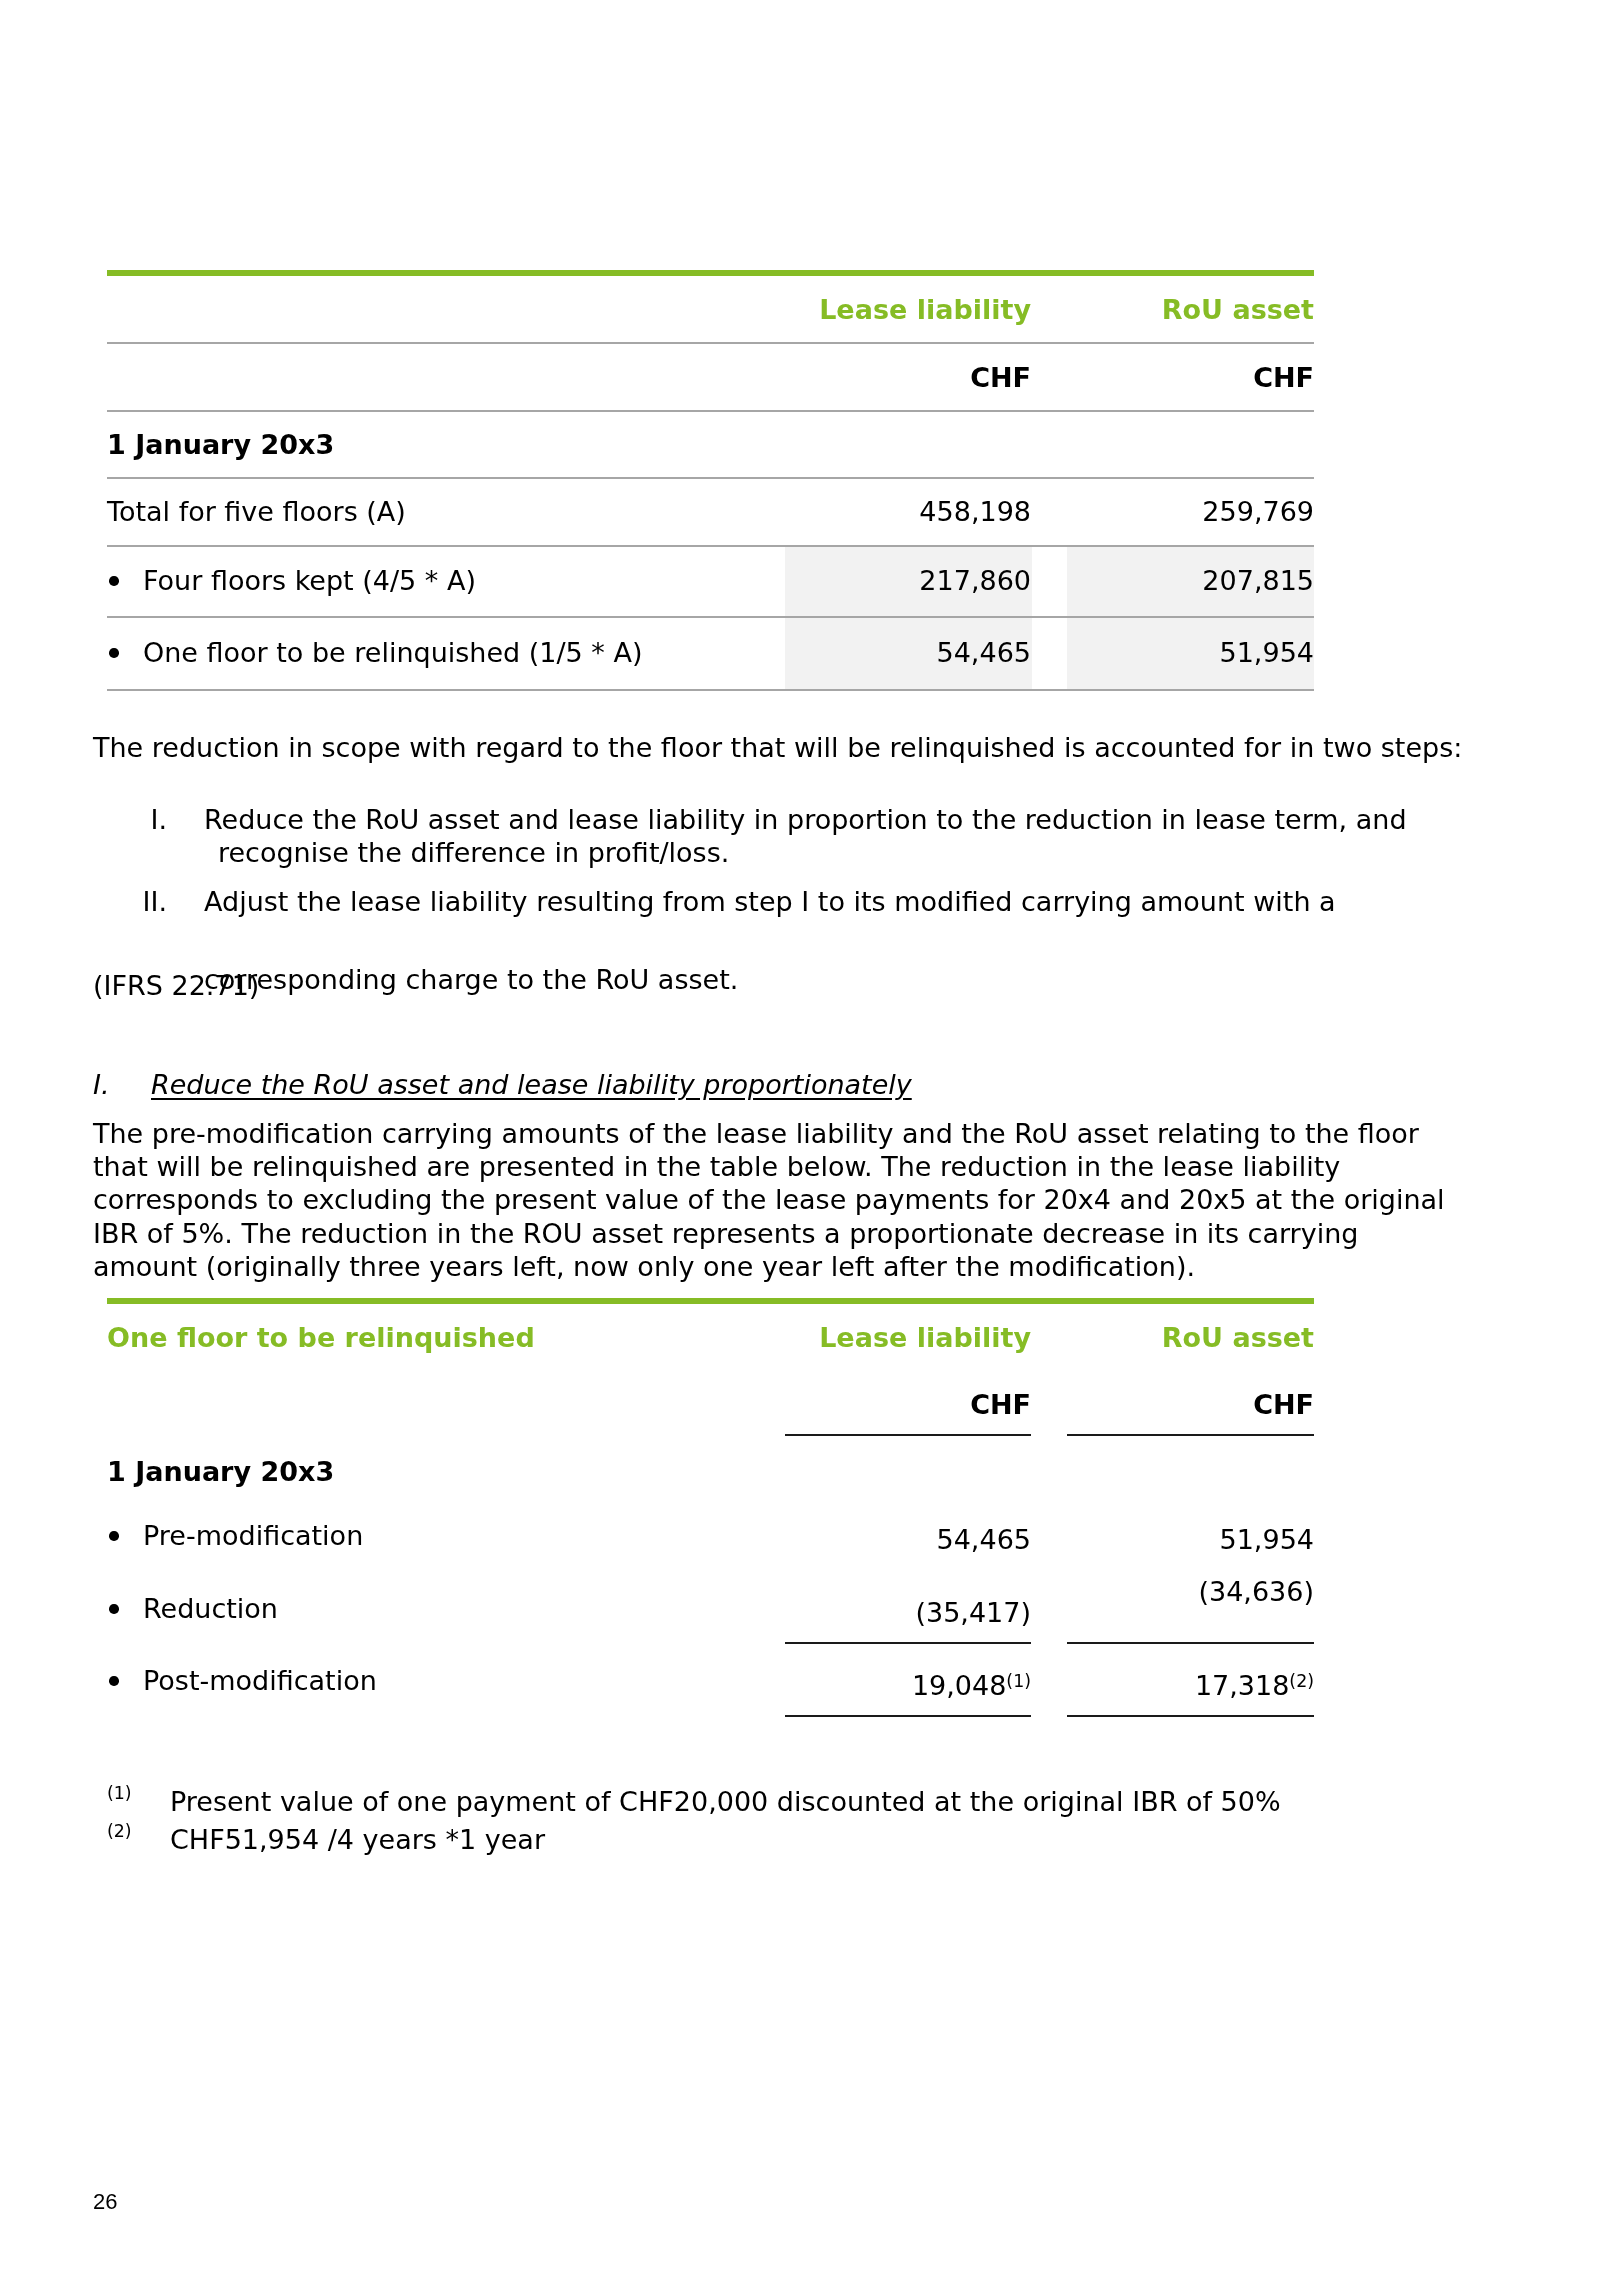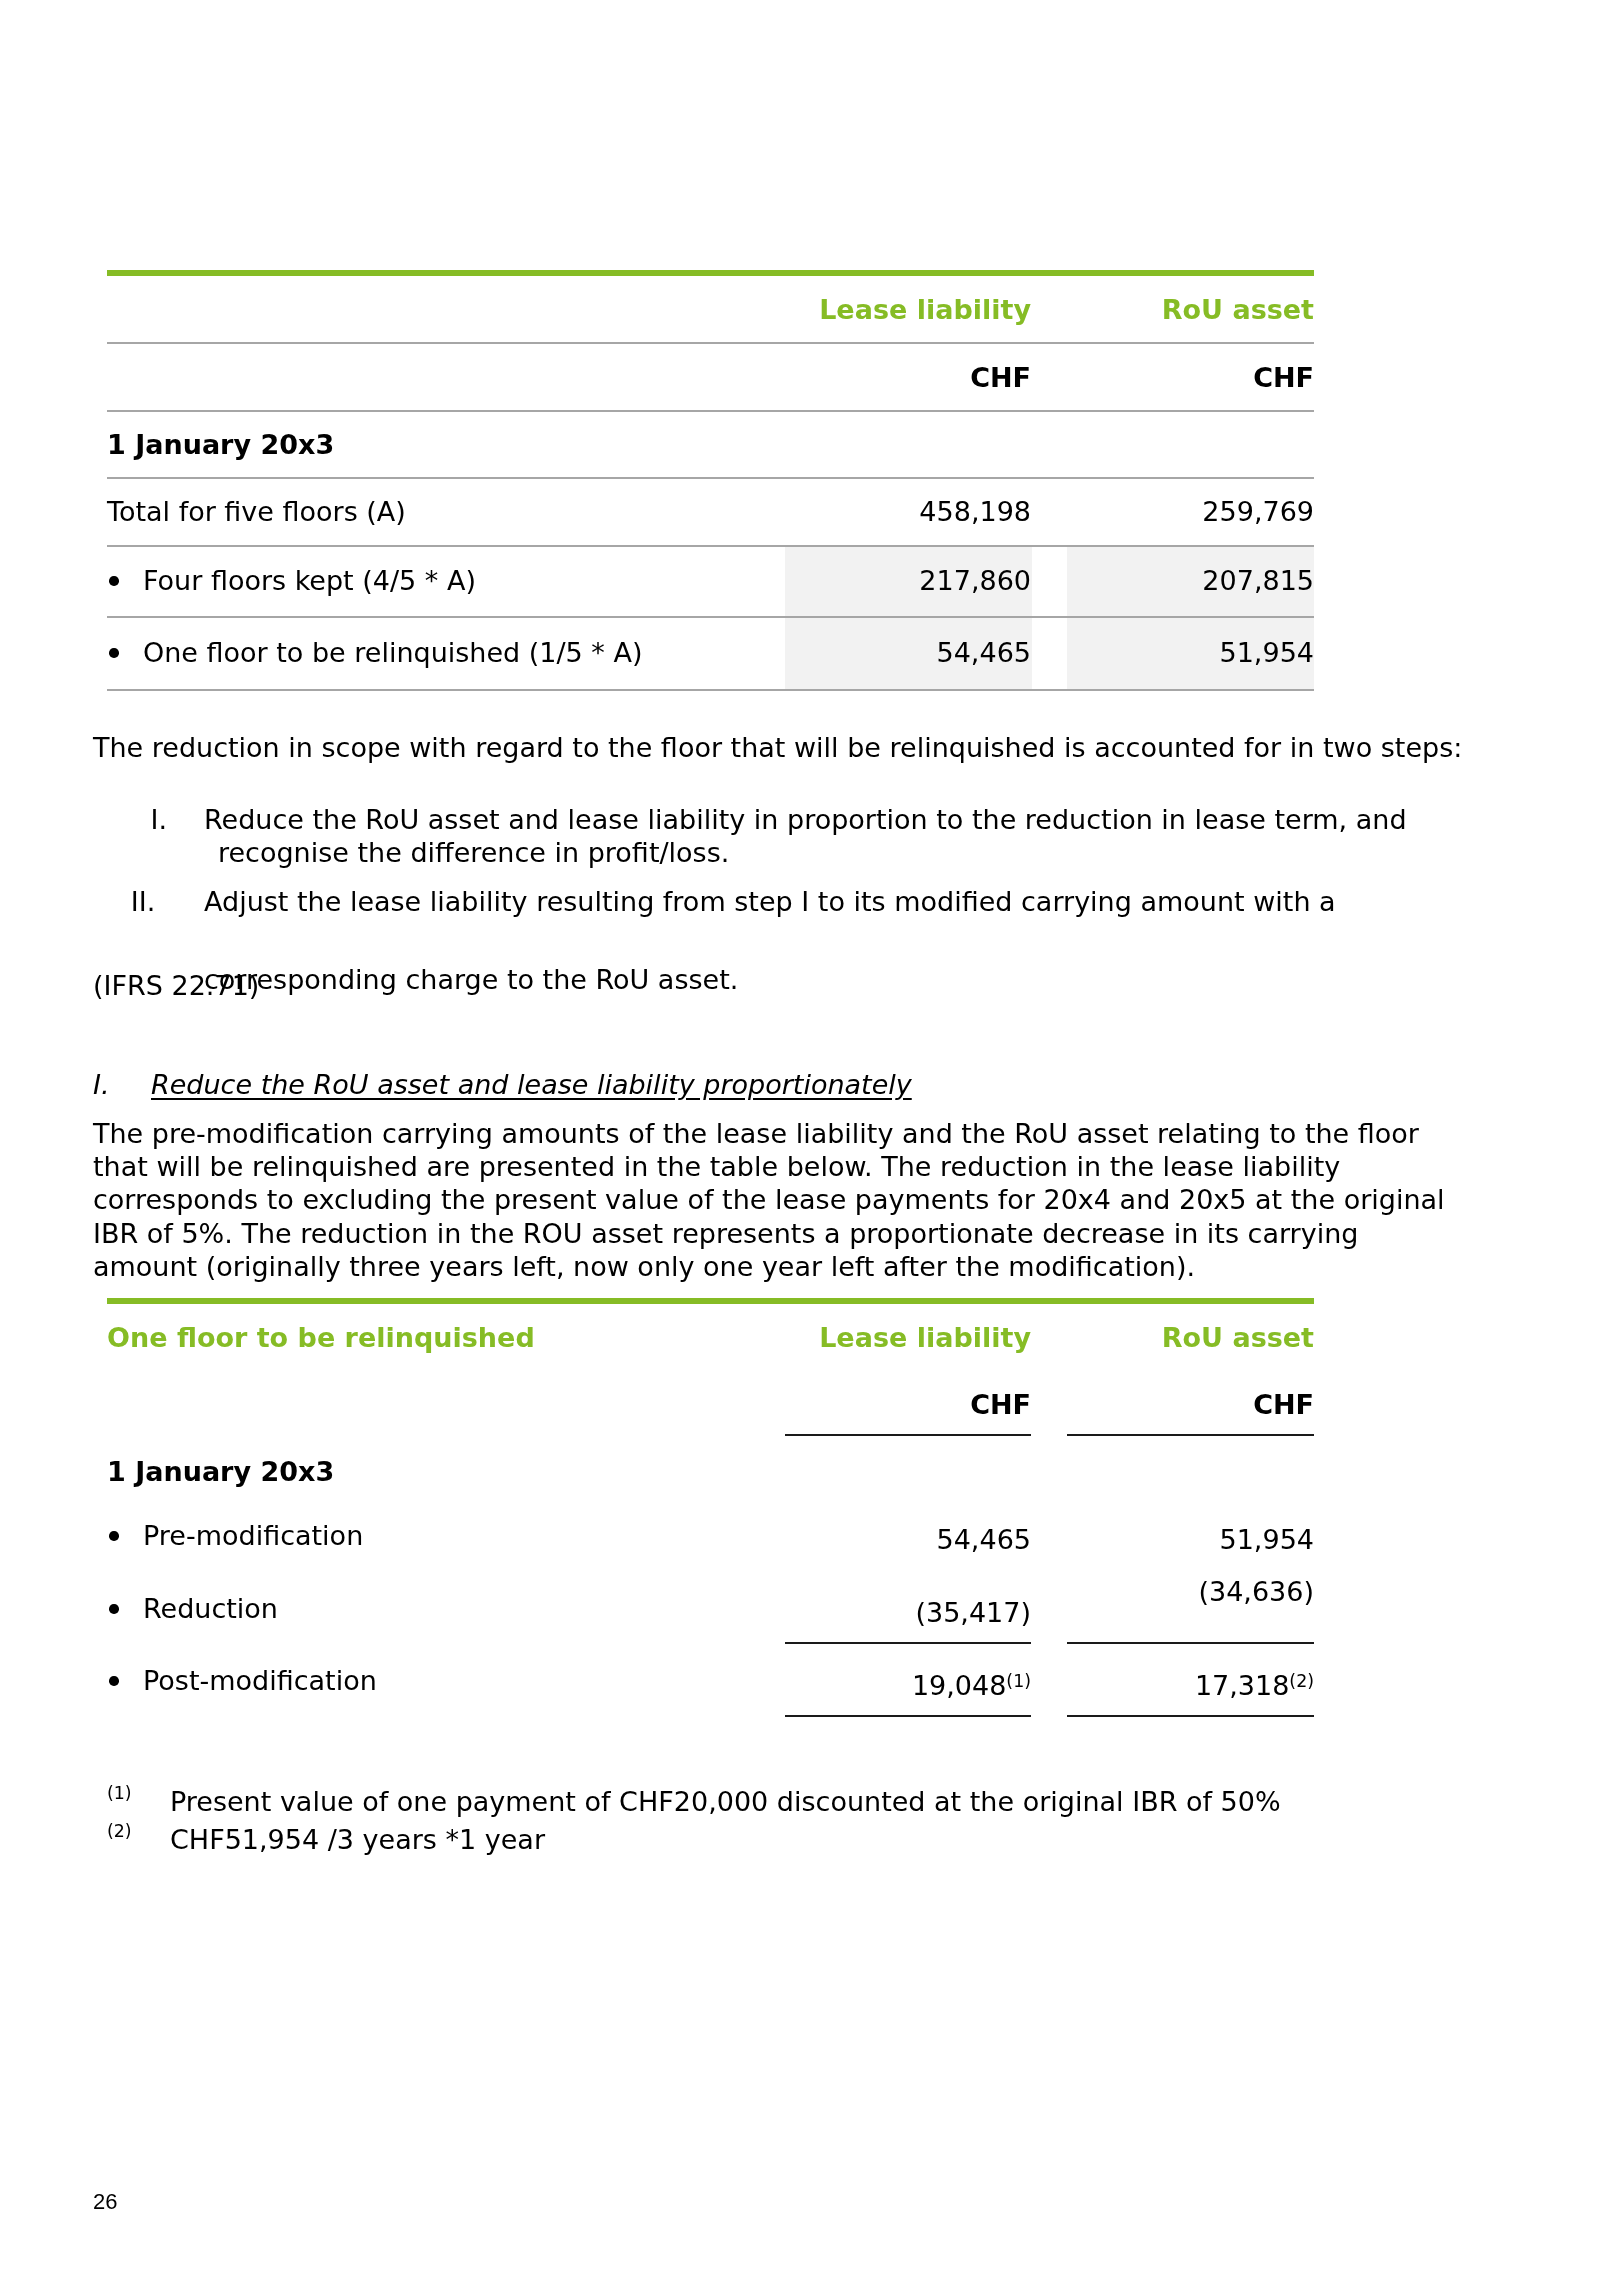--- a/index.html
+++ b/index.html
@@ -68,21 +68,21 @@
 
 <div class="abs txt" style="left:93px; top:731px;">The reduction in scope with regard to the floor that will be relinquished is accounted for in two steps:</div>
 
 <div>
   <div>
     <div class="abs txt right" style="left:127px; width:40px; top:803px;">I.</div>
     <div class="abs txt" style="left:204px; top:803px;">Reduce the RoU asset and lease liability in proportion to the reduction in lease term, and</div>
     <div class="abs txt" style="left:204px; top:836px;margin-left:14px;">recognise the difference in profit/loss.</div>
   </div>
   <div>
-    <div class="abs txt right" style="left:119px; width:48px; top:885px;text-align:center;">II.</div>
+    <div class="abs txt right" style="left:119px; width:48px; top:885px;">II.</div>
     <div class="abs txt" style="left:204px; top:885px;">Adjust the lease liability resulting from step I to its modified carrying amount with a</div>
     <div class="abs txt" style="left:204px; top:919px;margin-top:44px;">corresponding charge to the RoU asset.</div>
   </div>
 </div>
 
 <div class="abs txt" style="left:93px; top:969px;">(IFRS 22.71)</div>
 
 <div>
   <div class="abs txt it" style="left:93px; top:1068px;">I.</div>
   <div class="abs txt it ul" style="left:151px; top:1068px;">Reduce the RoU asset and lease liability proportionately</div>
@@ -136,18 +136,18 @@
   <div class="black-rule" style="left:1067px; top:1715px; width:247px;"></div>
 </div>
 
 <div>
   <div>
     <div class="abs fnmark" style="left:107px; top:1783px;">(1)</div>
     <div class="abs txt" style="left:170px; top:1785px;">Present value of one payment of CHF20,000 discounted at the original IBR of 50%</div>
   </div>
   <div>
     <div class="abs fnmark" style="left:107px; top:1821px;">(2)</div>
-    <div class="abs txt" style="left:170px; top:1823px;">CHF51,954 /3 years *1 year</div>
+    <div class="abs txt" style="left:170px; top:1823px;">CHF51,954 /4 years *1 year</div>
   </div>
 </div>
 
 <div class="abs" style="left:93px; top:2189px; font-size:22px; font-family:'Liberation Sans', sans-serif;">26</div>
 
 
 </body></html>

